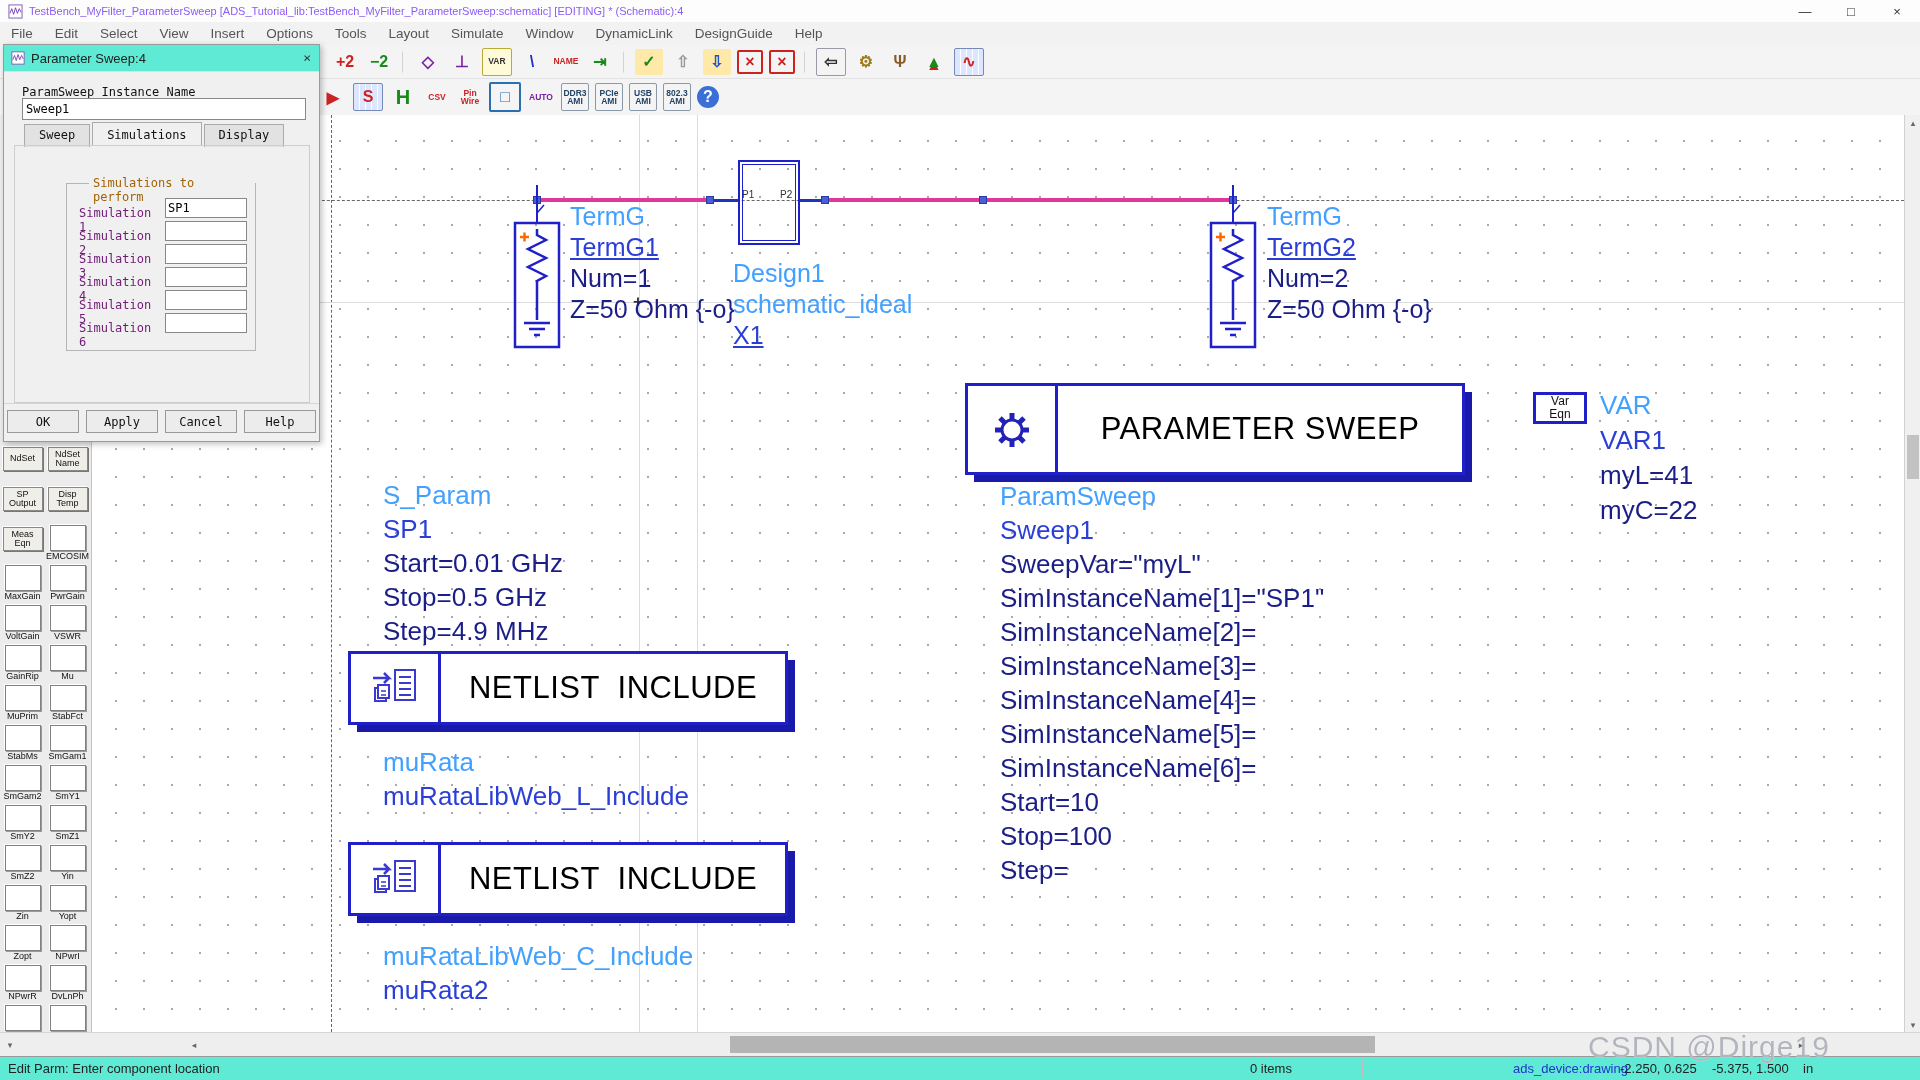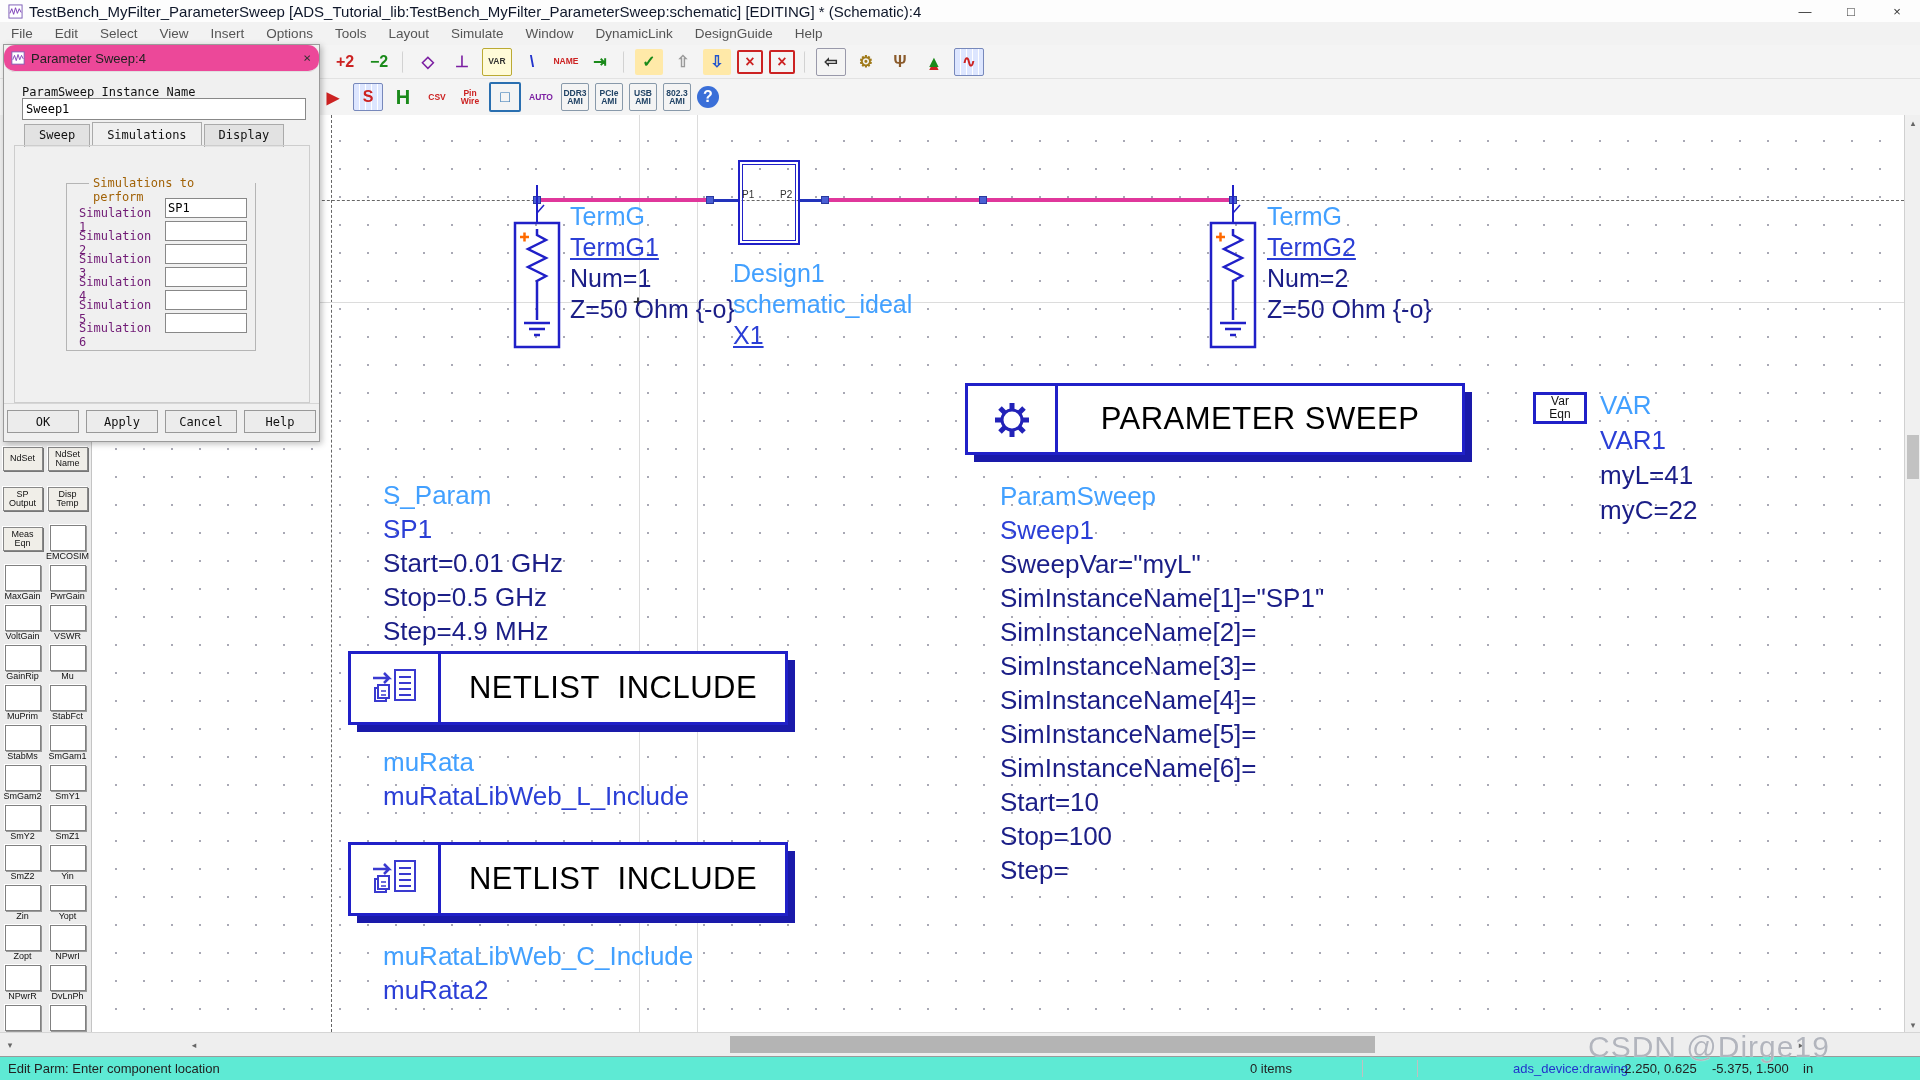--- a/index.html
+++ b/index.html
@@ -2,21 +2,21 @@
 <html><head>
 <meta charset="utf-8">
 <style>
   html,body{margin:0;padding:0;background:#d9d9d9;}
   .screen{position:relative;width:1920px;height:1080px;overflow:hidden;background:#f0f0f0;
           font-family:"Liberation Sans",sans-serif;color:#222;}
   
   .titlebar{position:absolute;left:0;top:0;width:1920px;height:22px;background:#fdfdfd;
             display:flex;align-items:center;border-bottom:1px solid #e3e3e3;}
   .titlebar .appico{margin:0 6px 0 8px;display:flex;}
-  .titlebar .ttext{font-size:15px;color:#0f172a;white-space:nowrap;}
+  .titlebar .ttext{font-size:11px;color:#8b5cf6;white-space:nowrap;}
   .wctrls{position:absolute;right:0;top:0;height:22px;display:flex;}
   .wctrl{width:46px;height:22px;display:flex;align-items:center;justify-content:center;
          font-size:13px;color:#333;}
   .menubar{position:absolute;left:0;top:22px;width:1920px;height:23px;display:flex;
            align-items:center;background:#f2f2f2;}
   .menubar .mi{padding:0 11px;font-size:13.5px;color:#555;}
   .toolbar{position:absolute;left:0;width:1920px;background:#f4f4f4;display:flex;align-items:center;}
   .tb1{top:45px;height:33px;border-bottom:1px solid #e2e2e2;padding-left:328px;}
   .tb2{top:79px;height:36px;border-bottom:1px solid #cfcfcf;padding-left:316px;}
   .ti{width:28px;height:26px;margin:2px 3px;display:flex;align-items:center;justify-content:center;
@@ -87,22 +87,22 @@
              border-top:1px solid #9a9a9a;font-size:13px;}
   .statusbar span{position:absolute;top:4px;white-space:pre;}
   .ssep{position:absolute;top:3px;width:1px;height:17px;background:#c0c0c0;}
   .blue{color:#2233cc;}
   .watermark{position:absolute;left:1588px;top:1030px;font-size:30px;color:rgba(165,168,178,.85);
              text-shadow:0 0 1px #fff;letter-spacing:1px;pointer-events:none;z-index:90;}
   
   .dialog{position:absolute;left:3px;top:44px;width:315px;height:396px;background:#f0f0f0;
           border:1px solid #9a9a9a;box-shadow:2px 2px 6px rgba(0,0,0,.25);z-index:50;
           font-family:"DejaVu Sans Mono",monospace;font-size:12px;}
-  .dtitle{position:absolute;left:0;top:0;right:0;height:26px;background:#ec4899;display:flex;
-          align-items:center;border-bottom:1px solid #e0e0e0;border-radius:11px;}
+  .dtitle{position:absolute;left:0;top:0;right:0;height:26px;background:#5eead4;display:flex;
+          align-items:center;border-bottom:1px solid #e0e0e0;}
   .dtitle .appico{margin:0 6px 0 7px;display:flex;}
   .dtitle .dtext{font-family:"Liberation Sans",sans-serif;font-size:13px;color:#222;}
   .dclose{position:absolute;right:8px;top:5px;font-size:13px;color:#333;}
   .dlabel{position:absolute;left:18px;top:40px;color:#111;}
   .dinput{position:absolute;left:18px;top:53px;width:276px;height:20px;border:1px solid #888;
           background:#fff;font-family:"DejaVu Sans Mono",monospace;font-size:12px;padding:0 3px;}
   .tabs{position:absolute;left:20px;top:79px;display:flex;}
   .tab{padding:3px 14px;border:1px solid #aaa;border-bottom:none;background:#e2e2e2;
        margin-right:2px;color:#111;}
   .tab.active{background:#f0f0f0;position:relative;top:-2px;padding-top:5px;}
@@ -484,21 +484,21 @@
 
     <div class="abs plines" style="left:291px;top:363px;">
 
     <div class="pline">S_Param</div>
         <div class="pline">SP1</div>
         <div class="pline">Start=0.01 GHz</div>
         <div class="pline">Stop=0.5 GHz</div>
         <div class="pline">Step=4.9 MHz</div>
       </div>
 
-    <div class="hdrblock" style="left:873px;top:268px;width:500px;height:72px;">
+    <div class="hdrblock" style="left:873px;top:268px;width:500px;height:92px;">
       <div class="hicon">
         <svg width="46" height="46" viewBox="0 0 46 46">
             <circle cx="23" cy="24" r="10" fill="none" stroke="#2222b8" stroke-width="3"></circle>
             <path d="M23 7v7M23 34v7M6 24h7M33 24h7M11 12l5 5M30 31l5 5M35 12l-5 5M16 31l-5 5" stroke="#2222b8" stroke-width="5" fill="none"></path>
           </svg>
       </div>
       <div class="htitle">PARAMETER SWEEP</div>
     </div>
     <div class="abs plines" style="left:908px;top:364px;">
 

